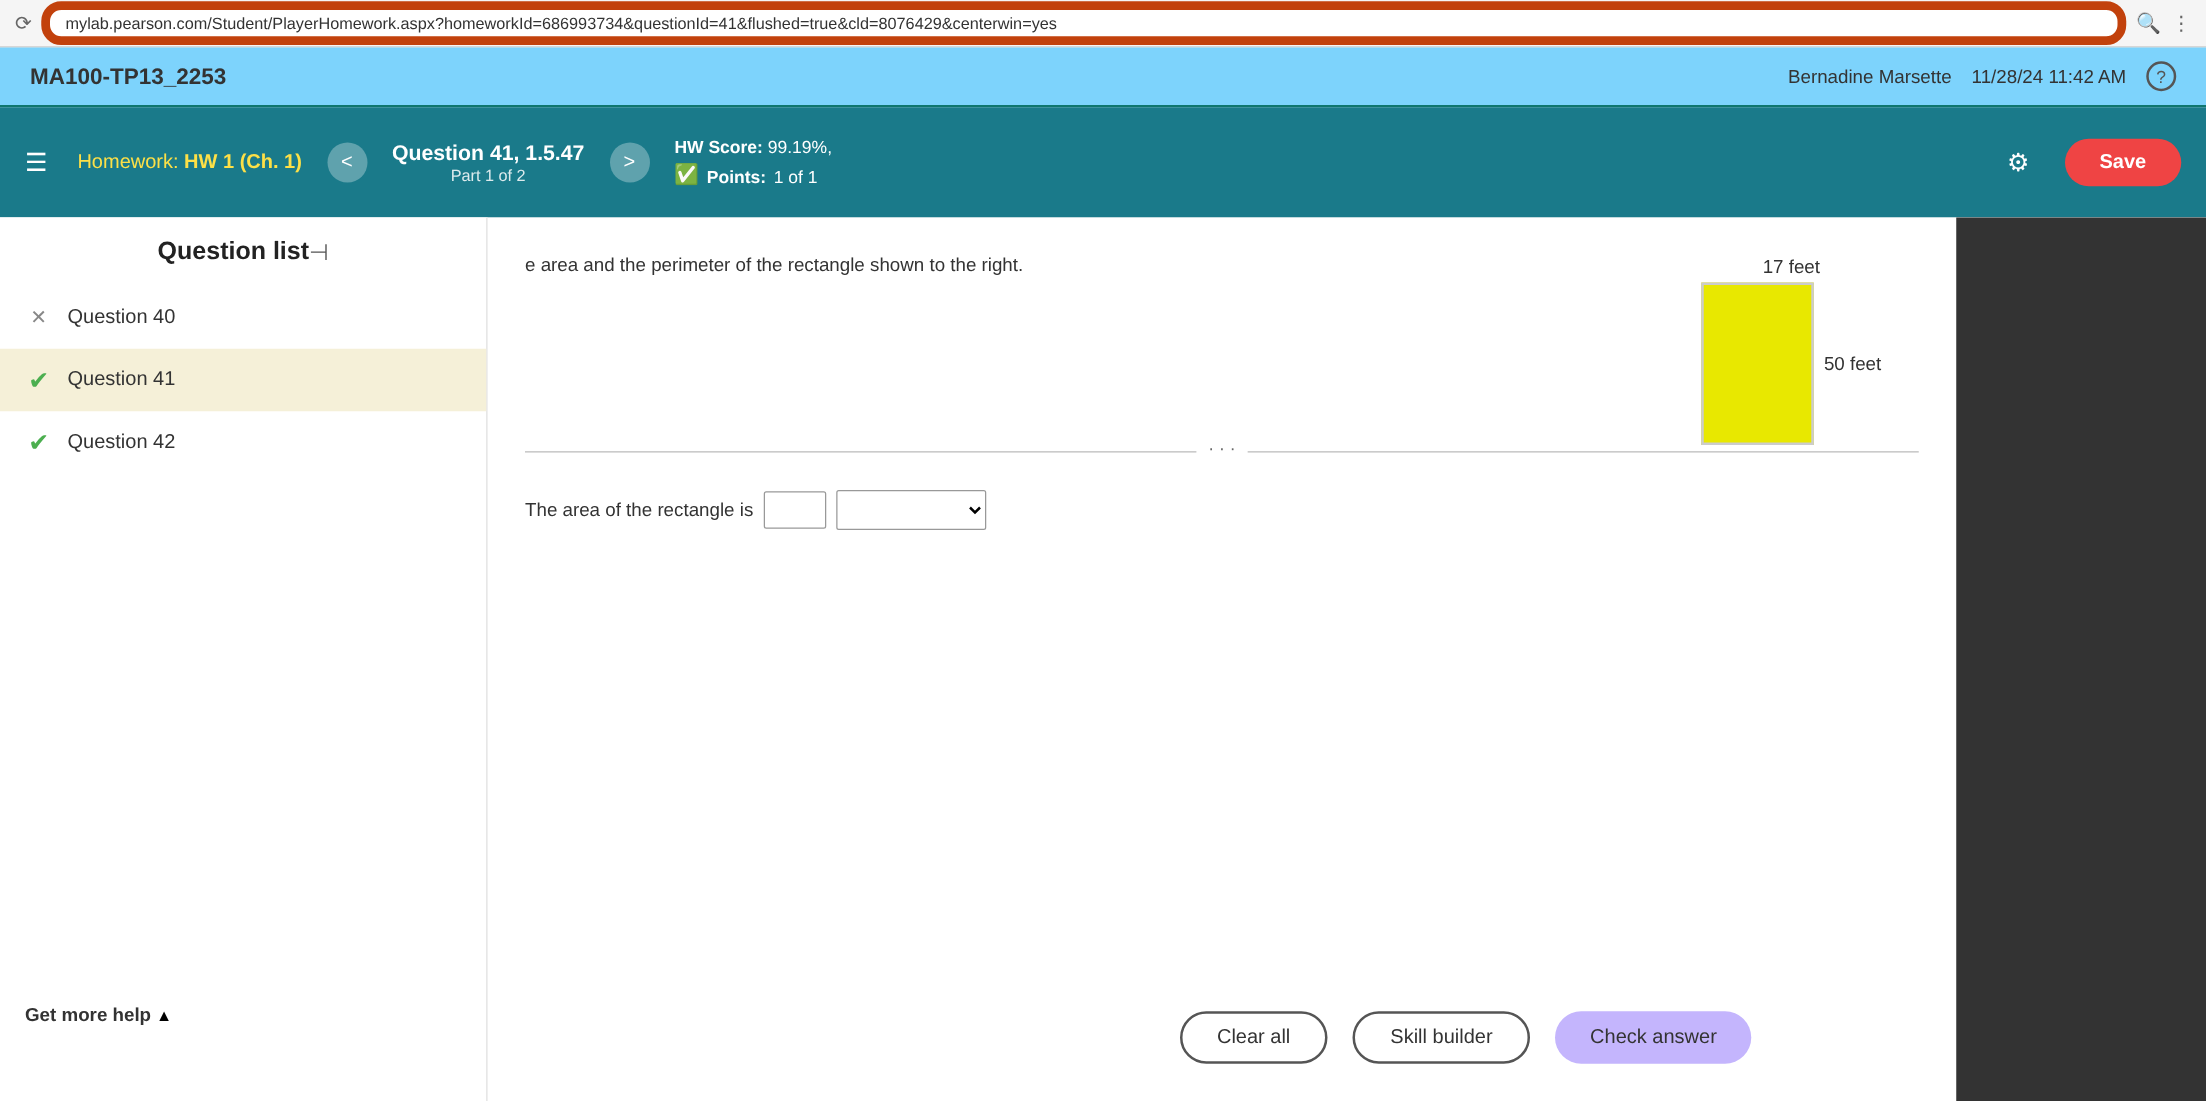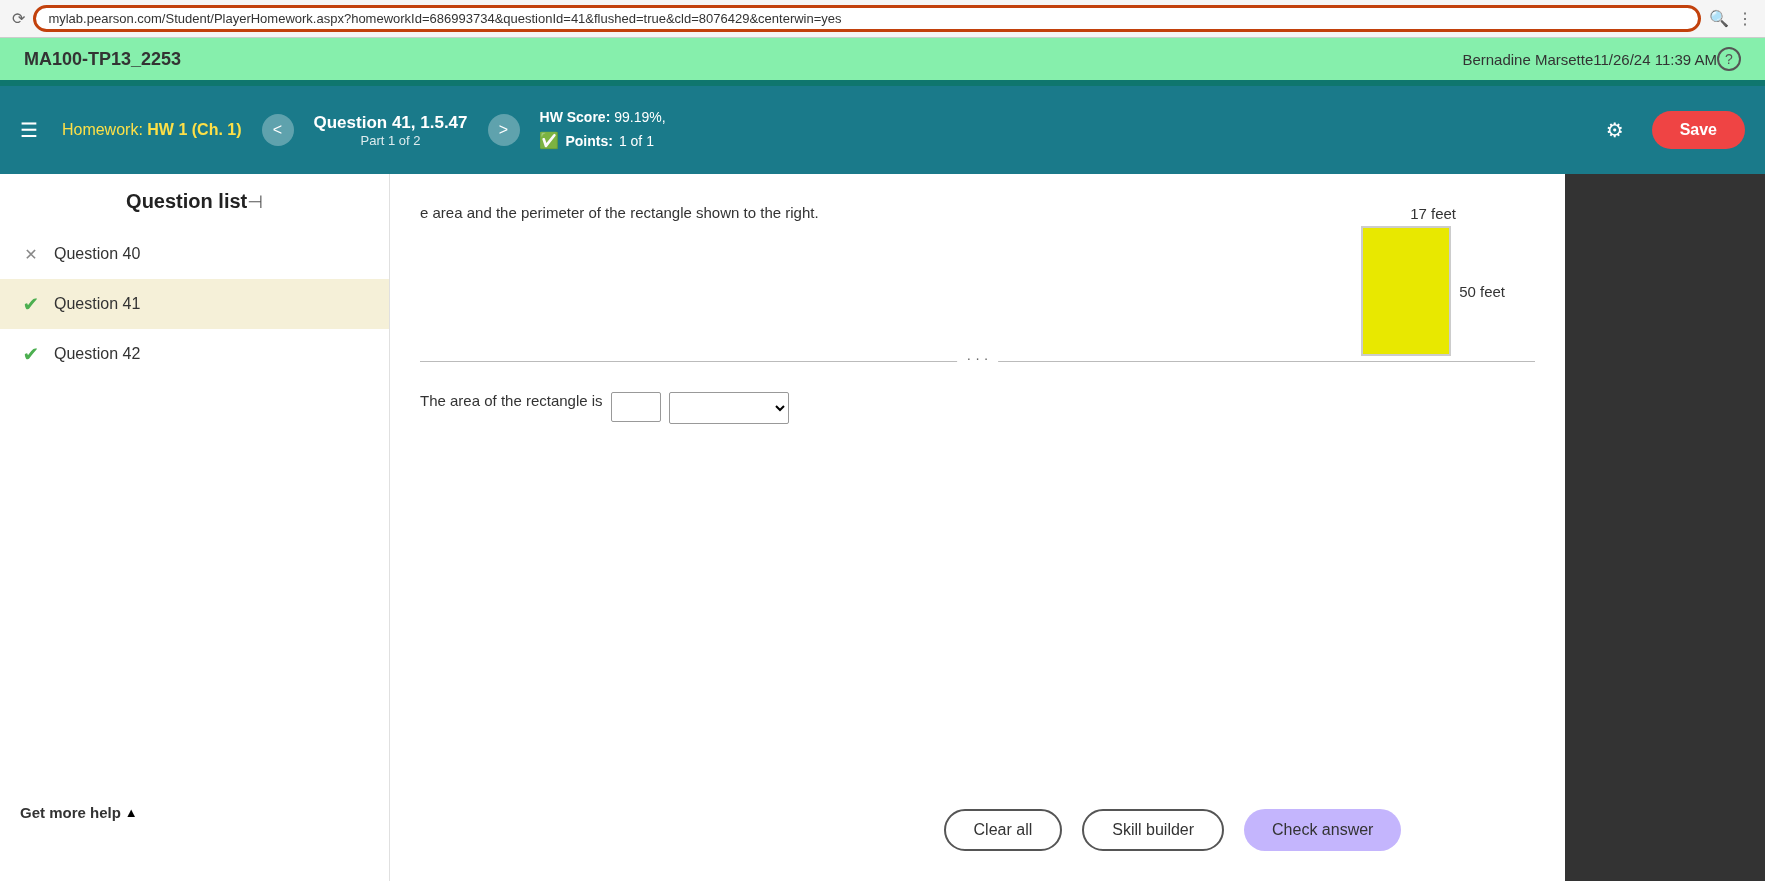--- a/index.html
+++ b/index.html
@@ -18,53 +18,54 @@
       border-bottom: 1px solid #ccc;
       padding: 6px 12px;
       display: flex;
       align-items: center;
       gap: 8px;
       height: 38px;
     }
     .url-bar {
       flex: 1;
       background: white;
-      border: 3px solid #c2410c;
+      border: 7px solid #c2410c;
       border-radius: 16px;
       padding: 3px 12px;
       font-size: 13px;
       color: #333;
       overflow: hidden;
       text-overflow: ellipsis;
       white-space: nowrap;
     }
     .browser-icon {
       color: #666;
       font-size: 16px;
       cursor: pointer;
     }
 
     
     .page-header {
-      background: #86efac;
+      background: #7dd3fc;
       padding: 8px 24px;
       display: flex;
       align-items: center;
       justify-content: space-between;
-      border-bottom: 6px solid #0f766e;
+      border-bottom: 2px solid #0f766e;
       height: 48px;
     }
     .page-title {
       font-size: 18px;
       font-weight: 600;
       color: #333;
     }
     .header-right {
       display: flex;
       align-items: center;
+      gap: 16px;
     }
     .user-name {
       font-size: 15px;
       color: #333;
     }
     .timestamp {
       font-size: 15px;
       color: #333;
     }
     .help-icon {
@@ -262,21 +263,21 @@
       border: 2px solid #ccc;
     }
     .dimension-right {
       font-size: 15px;
       color: #333;
     }
 
     
     .answer-area {
       display: flex;
-      align-items: flex-start;
+      align-items: center;
       gap: 8px;
       margin-top: 30px;
       font-size: 15px;
       color: #333;
     }
     .answer-box {
       width: 50px;
       height: 30px;
       border: 1px solid #999;
       border-radius: 2px;
@@ -345,21 +346,21 @@
   <span class="browser-icon">⟳</span>
   <div class="url-bar">mylab.pearson.com/Student/PlayerHomework.aspx?homeworkId=686993734&amp;questionId=41&amp;flushed=true&amp;cld=8076429&amp;centerwin=yes</div>
   <span class="browser-icon">🔍</span>
   <span class="browser-icon">⋮</span>
 </div>
 
 <div class="page-header">
   <span class="page-title">MA100-TP13_2253</span>
   <div class="header-right">
     <span class="user-name">Bernadine Marsette</span>
-    <span class="timestamp">11/26/24 11:39 AM</span>
+    <span class="timestamp">11/28/24 11:42 AM</span>
     <div class="help-icon">
       <span>?</span>
     </div>
   </div>
 </div>
 
 <div class="teal-header">
   <span class="menu-icon">☰</span>
   <div class="homework-title">
     <span>Homework: </span><span class="hw-bold">HW 1 (Ch. 1)</span>

